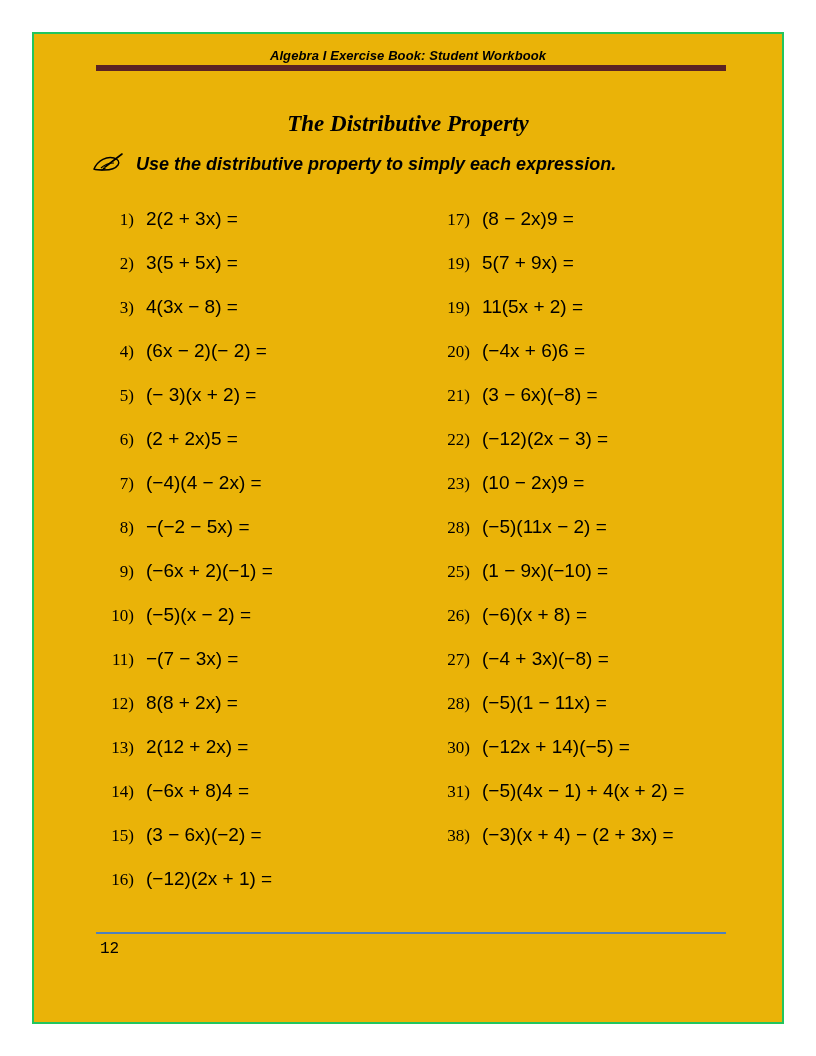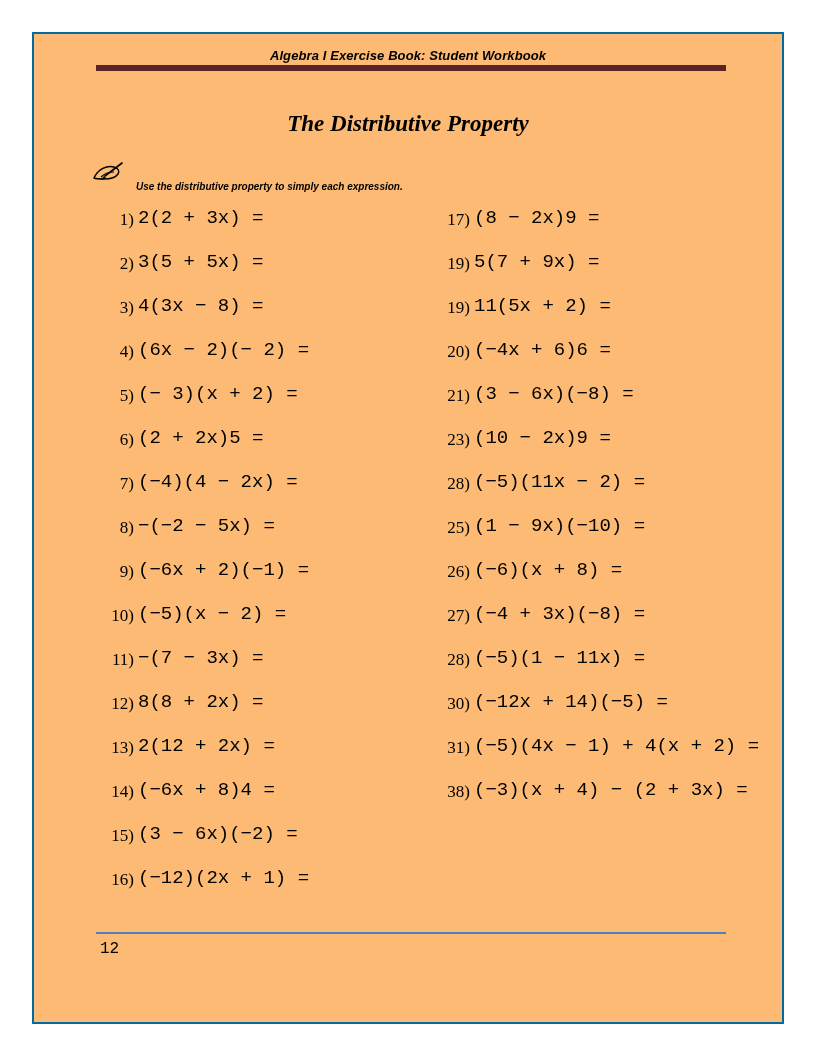--- a/index.html
+++ b/index.html
@@ -14,23 +14,23 @@
     position: relative;
     overflow: hidden;
   }
 
   .page-frame {
     position: absolute;
     left: 32px;
     top: 32px;
     width: 752px;
     height: 992px;
-    border: 2px solid #0369a1;
+    border: 2px solid #22c55e;
     box-sizing: border-box;
-    background: #fdba74;
+    background: #eab308;
   }
 
   .content {
     position: absolute;
     left: 0;
     top: 0;
     right: 0;
     bottom: 0;
   }
 
@@ -83,24 +83,23 @@
   .pen-icon {
     width: 34px;
     height: 22px;
     flex: 0 0 auto;
     display: block;
   }
   .instruction-text {
     font-family: "Liberation Sans", "DejaVu Sans", sans-serif;
     font-weight: bold;
     font-style: italic;
-    font-size: 10px;
+    font-size: 18px;
     color: #000000;
     white-space: nowrap;
-    margin-top: 28px;
   }
 
   
   .columns {
     position: absolute;
     left: 0;
     top: 175px;
     right: 0;
   }
   .col {
@@ -119,22 +118,22 @@
   .p-num {
     width: 32px;
     flex: 0 0 32px;
     text-align: right;
     font-family: "Liberation Serif", "DejaVu Serif", serif;
     font-size: 17px;
     color: #000000;
     padding-top: 1px;
   }
   .p-expr {
-    padding-left: 4px;
-    font-family: Liberation Mono, monospace;
+    padding-left: 12px;
+    font-family: Liberation Sans, sans-serif;
     font-size: 19px;
     color: #000000;
     line-height: 1.05;
   }
 
   
   .footer-rule {
     position: absolute;
     left: 62px;
     width: 630px;
@@ -257,20 +256,24 @@
           </div>
         <div class="problem">
             <span class="p-num">20)</span>
             <span class="p-expr">(−4x + 6)6 =</span>
           </div>
         <div class="problem">
             <span class="p-num">21)</span>
             <span class="p-expr">(3 − 6x)(−8) =</span>
           </div>
         <div class="problem">
+            <span class="p-num">22)</span>
+            <span class="p-expr">(−12)(2x − 3) =</span>
+          </div>
+        <div class="problem">
             <span class="p-num">23)</span>
             <span class="p-expr">(10 − 2x)9 =</span>
           </div>
         <div class="problem">
             <span class="p-num">28)</span>
             <span class="p-expr">(−5)(11x − 2) =</span>
           </div>
         <div class="problem">
             <span class="p-num">25)</span>
             <span class="p-expr">(1 − 9x)(−10) =</span>

